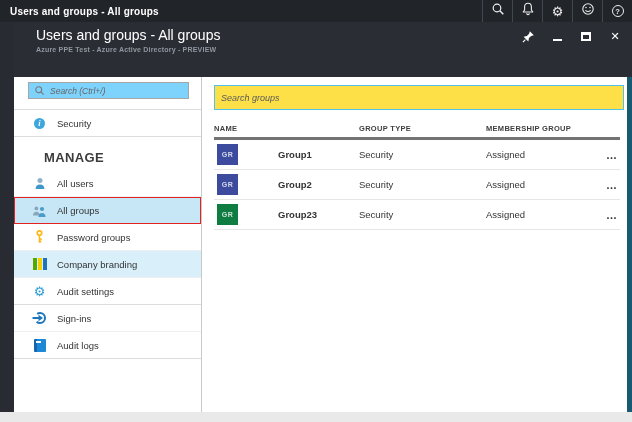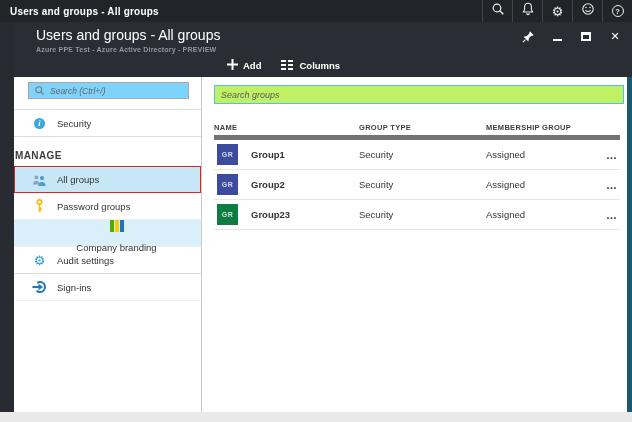--- a/index.html
+++ b/index.html
@@ -37,58 +37,58 @@
   .blade-body { position:absolute; top:55px; left:0; width:618px; height:335px; background:#fff; display:flex; }
 
   
   .sidebar { width:188px; height:100%; border-right:1px solid #c9c9c9; background:#fff; }
   .side-search { margin:5px 12px 0 14px; height:17px; border:1px solid #a6a6a6; background:#7dd3fc;
                  display:flex; align-items:center; gap:5px; padding:0 5px; }
   .side-search input { border:none; outline:none; width:100%; font-size:8.5px; font-style:italic;
                        color:#444; font-family:"Liberation Sans", sans-serif; background:transparent; }
   .side-search input::placeholder { color:#666; font-style:italic; }
   .sdiv { height:1px; background:#ddd; margin-top:10px; }
-  .ssec { padding:13px 0 5px 1px; font-size:10px; font-weight:700; color:#3c3c3c; letter-spacing:.4px; }
+  .ssec { padding:13px 0 5px 30px; font-size:13px; font-weight:700; color:#3c3c3c; letter-spacing:.4px; }
   .srow { height:27px; display:flex; align-items:center; gap:10px; padding-left:18px; font-size:9.5px;
           color:#333; border-bottom:1px solid #f0f0f0; cursor:pointer; }
   .srow .ic { width:15px; display:flex; align-items:center; justify-content:center; flex:none; }
   .srow.strong { border-bottom:1px solid #ddd; }
   .srow.selected { background:#c7e7f6; outline:1px solid #e32222; outline-offset:-1px; border-bottom:none; }
-  .srow.hovered { background:#d9eff9;flex-direction:column; }
+  .srow.hovered { background:#d9eff9; }
   .info-badge { width:11px; height:11px; border-radius:50%; background:#3da7dd; color:#fff; font-size:8.5px;
                 font-weight:700; font-style:italic; display:flex; align-items:center; justify-content:center;
                 font-family:"Liberation Serif", serif; }
   .brand-bars { display:flex; gap:1px; }
   .brand-bars i { display:block; width:4px; height:12px; }
   .audit-book { position:relative; width:12px; height:13px; border-radius:1px;
                 background:linear-gradient(90deg,#1565b3 0 3px,#1e87d6 3px); }
   .audit-book i { position:absolute; top:2px; left:2px; width:5px; height:2.5px; background:#fff; }
   .gear-glyph { font-size:13px; line-height:1; }
 
   
   .main { flex:1; position:relative; background:#fff; }
   .edge-strip { position:absolute; top:0; right:0; width:5px; height:100%; background:#1a5a70; }
-  .groups-search { position:absolute; left:12px; top:8px; right:8px; height:19px; border:1px solid #53c0e8;
-                   background:#bef264; display:flex; align-items:center; padding:0 6px; }
+  .groups-search { position:absolute; left:12px; top:8px; right:8px; height:25px; border:1px solid #53c0e8;
+                   background:#fde047; display:flex; align-items:center; padding:0 6px; }
   .groups-search input { border:none; outline:none; width:100%; font-size:9px; font-style:italic; color:#555;
                          font-family:"Liberation Sans", sans-serif; background:transparent; }
   .groups-search input::placeholder { color:#5a5a5a; font-style:italic; }
 
   .gtable { position:absolute; left:12px; top:42px; right:12px; }
-  .thead { display:flex; align-items:center; height:21px; border-bottom:5px solid #737373;
+  .thead { display:flex; align-items:center; height:21px; border-bottom:3px solid #737373;
            font-size:7.5px; font-weight:700; color:#404040; letter-spacing:.3px; }
   .col-name { width:145px; display:flex; align-items:center; }
   .col-type { width:127px; }
   .col-mem { flex:1; }
   .col-menu { width:28px; text-align:right; }
   .trow { display:flex; align-items:center; height:30px; border-bottom:1px solid #e6e6e6;
           font-size:9.5px; color:#333; cursor:pointer; }
   .avatar { width:21px; height:21px; margin:0 13px 0 3px; display:flex; align-items:center; justify-content:center;
             color:rgba(255,255,255,.78); font-size:7px; font-weight:600; letter-spacing:.5px; flex:none; }
-  .gname { font-weight:600; }
+  .gname { font-weight:600;margin-left:27px; }
   .row-menu { font-size:11px; font-weight:700; color:#333; letter-spacing:1px; text-align:right; width:28px;
               cursor:pointer; padding-right:2px; }
 </style>
 </head>
 <body>
 
 <div class="screen">
 
   <div class="topbar">
     <div class="topbar-title">Users and groups - All groups</div>
@@ -142,45 +142,20 @@
             </svg>
         </span>
         <span class="wc">
             <span class="min-bar"></span>
           </span>
         <span class="wc">
             <span class="max-box"></span>
           </span>
         <span class="wc close-x">✕</span>
       </div>
-      <div class="toolbar">
-        <div class="tool-btn">
-          <span>
-            <svg width="11" height="11" viewBox="0 0 11 11">
-                <path d="M4.5 0h2v4.5H11v2H6.5V11h-2V6.5H0v-2h4.5z" fill="#fff"></path>
-              </svg>
-          </span>
-          <span>Add</span>
-        </div>
-        <div class="tool-btn">
-          <span>
-            <svg width="13" height="10" viewBox="0 0 13 10">
-                <g fill="#fff">
-                  <rect x="0" y="0" width="5" height="2"></rect>
-                  <rect x="0" y="4" width="5" height="2"></rect>
-                  <rect x="0" y="8" width="5" height="2"></rect>
-                  <rect x="7" y="0" width="5" height="2"></rect>
-                  <rect x="7" y="4" width="5" height="2"></rect>
-                  <rect x="7" y="8" width="5" height="2"></rect>
-                </g>
-              </svg>
-          </span>
-          <span>Columns</span>
-        </div>
-      </div>
     </div>
 
     <div class="blade-body">
 
       <div class="sidebar">
         <div class="side-search">
           <span>
             <svg width="11" height="11" viewBox="0 0 14 14">
                 <circle cx="6" cy="6" r="3.8" fill="none" stroke="#777" stroke-width="1.3"></circle>
                 <line x1="8.8" y1="8.8" x2="12.3" y2="12.3" stroke="#777" stroke-width="1.4"></line>
@@ -192,20 +167,29 @@
 
         <div class="srow strong">
           <span class="ic">
               <span class="info-badge">i</span>
             </span>
           <span>Security</span>
         </div>
 
         <div class="ssec">MANAGE</div>
 
+        <div class="srow">
+          <span class="ic">
+            <svg width="14" height="13" viewBox="0 0 14 13">
+                <circle cx="7" cy="3.4" r="2.5" fill="#8fb0c9"></circle>
+                <path d="M2.6 12c0-3 1.9-4.4 4.4-4.4s4.4 1.4 4.4 4.4z" fill="#3f97c9"></path>
+              </svg>
+          </span>
+          <span>All users</span>
+        </div>
 
         <div class="srow selected">
           <span class="ic">
             <svg width="15" height="12" viewBox="0 0 15 12">
                 <circle cx="4.4" cy="3.4" r="1.9" fill="#8aa6bd"></circle>
                 <path d="M1 10.4c0-2.4 1.5-3.6 3.4-3.6s3.4 1.2 3.4 3.6z" fill="#8aa6bd"></path>
                 <circle cx="10" cy="4" r="2.1" fill="#4a9dc9"></circle>
                 <path d="M6.4 12c0-2.5 1.6-3.9 3.6-3.9s3.6 1.4 3.6 3.9z" fill="#4a9dc9"></path>
               </svg>
           </span>
@@ -245,20 +229,28 @@
           <span class="ic">
             <svg width="15" height="14" viewBox="0 0 15 14">
                 <circle cx="8" cy="7" r="5" fill="none" stroke="#1b76bc" stroke-width="2" stroke-dasharray="11.3 8.7 11.4"></circle>
                 <path d="M0.5 7h6.5" stroke="#1b76bc" stroke-width="2"></path>
                 <path d="M6.5 3.8L11 7l-4.5 3.2z" fill="#1b76bc"></path>
               </svg>
           </span>
           <span>Sign-ins</span>
         </div>
 
+        <div class="srow strong">
+          <span class="ic">
+            <span class="audit-book">
+                <i></i>
+              </span>
+          </span>
+          <span>Audit logs</span>
+        </div>
       </div>
 
       <div class="main">
         <div class="groups-search">
           <input type="text" placeholder="Search groups" style="">
         </div>
 
         <div class="gtable">
           <div class="thead">
             <span class="col-name">NAME</span>

